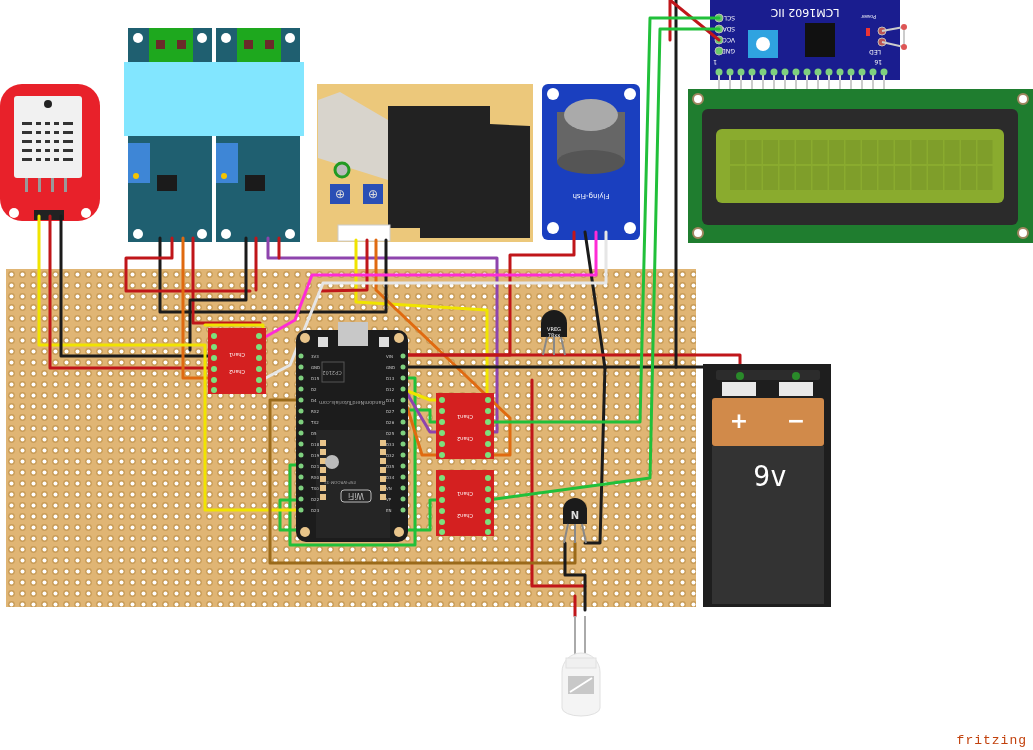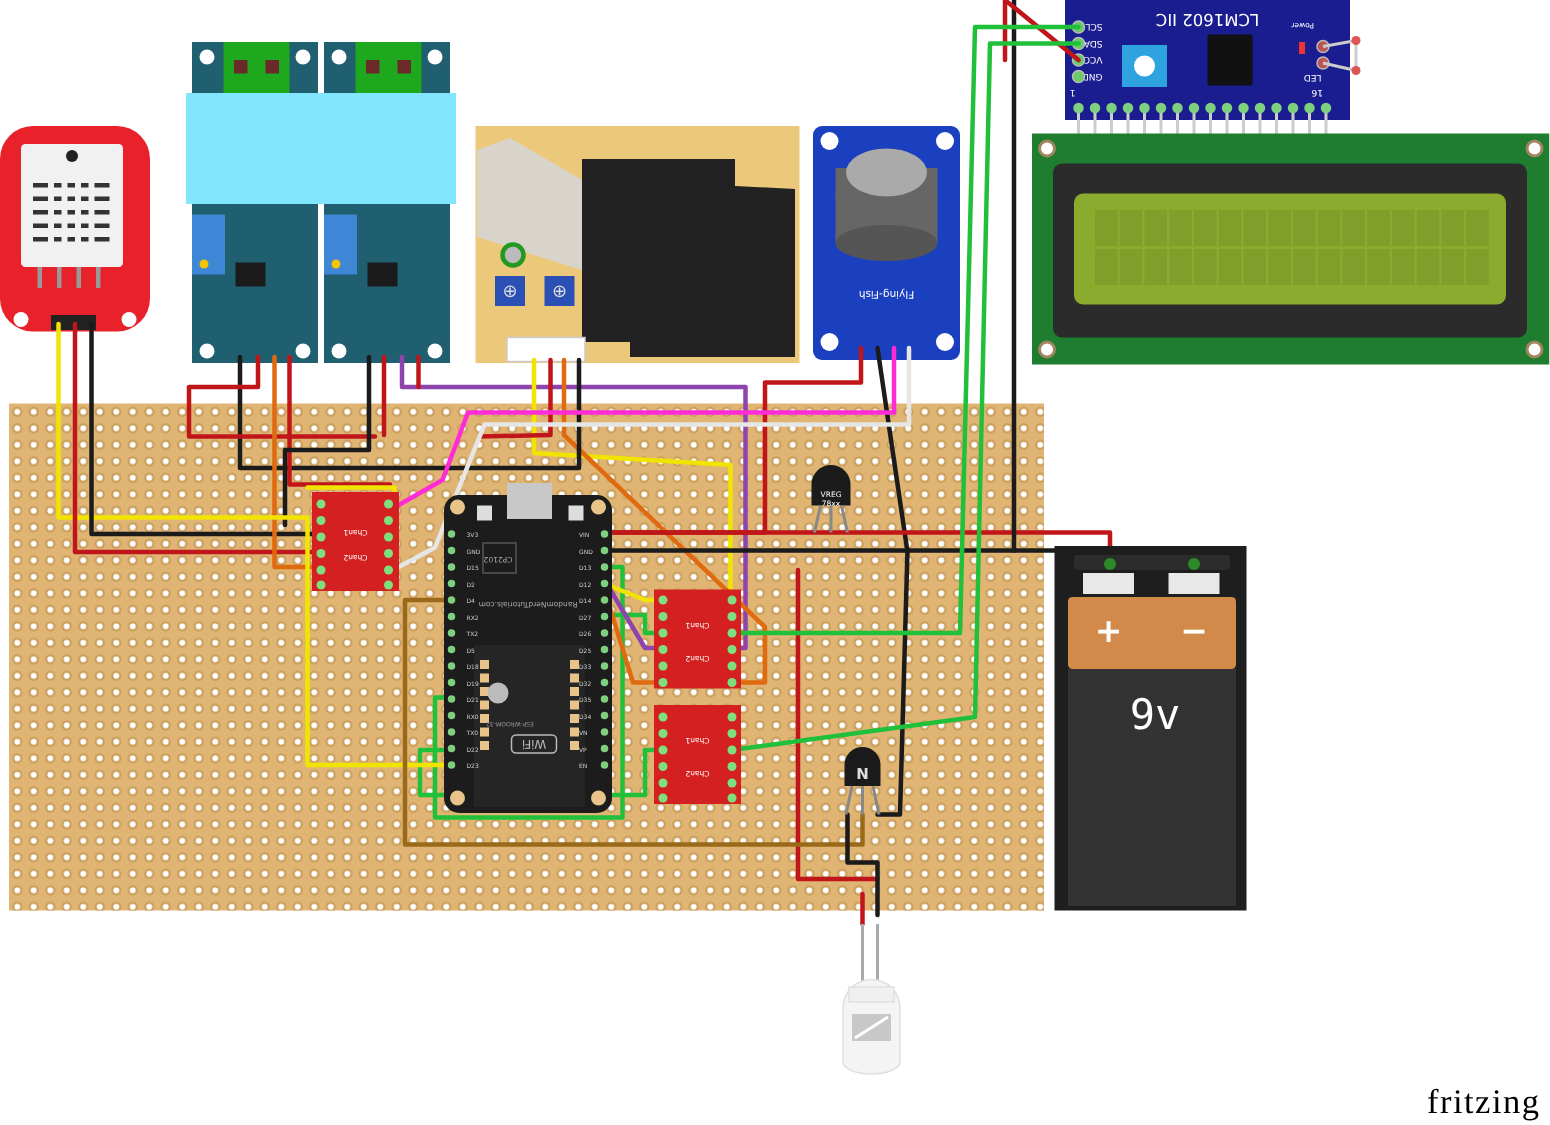--- a/index.html
+++ b/index.html
@@ -1,20 +1,20 @@
 <!DOCTYPE html>
 <html><head>
 <meta charset="utf-8">
 <style>
   html,body{margin:0;padding:0;background:#ffffff;}
   body{width:1033px;height:750px;overflow:hidden;position:relative;font-family:"DejaVu Sans",sans-serif;}
   #scene{position:absolute;left:0;top:0;}
   .lbl{font-family:"DejaVu Sans",sans-serif;}
   .mono{font-family:"DejaVu Sans Mono",monospace;}
-  #brand{position:absolute;right:6px;bottom:2px;font-family:Liberation Serif, serif;font-size:23px;color:#000000;letter-spacing:1px;}
+  #brand{position:absolute;right:6px;bottom:2px;font-family:Liberation Mono, monospace;font-size:13px;color:#c2410c;letter-spacing:1px;}
 </style>
 </head>
 <body>
 
 <svg id="scene" width="1033" height="750" viewBox="0 0 1033 750">
   <defs>
     <pattern id="holes" x="6" y="269" width="11" height="11" patternUnits="userSpaceOnUse">
       <circle cx="5.5" cy="5.5" r="3.4" fill="#c89c58"></circle>
       <circle cx="5.5" cy="5.5" r="2" fill="#ffffff"></circle>
     </pattern>

